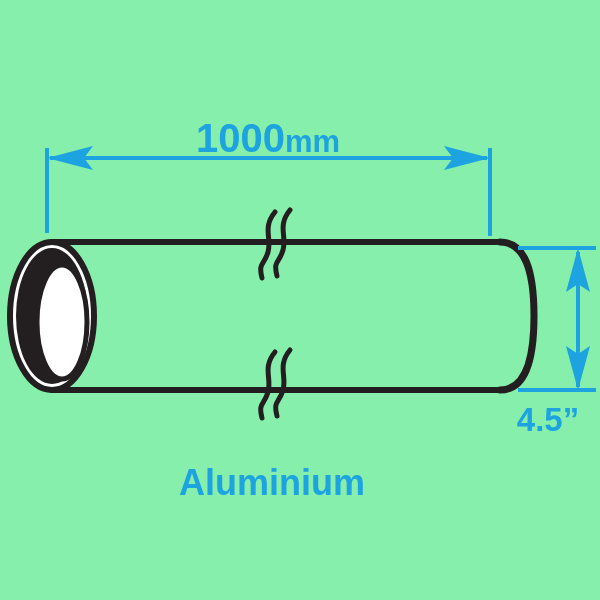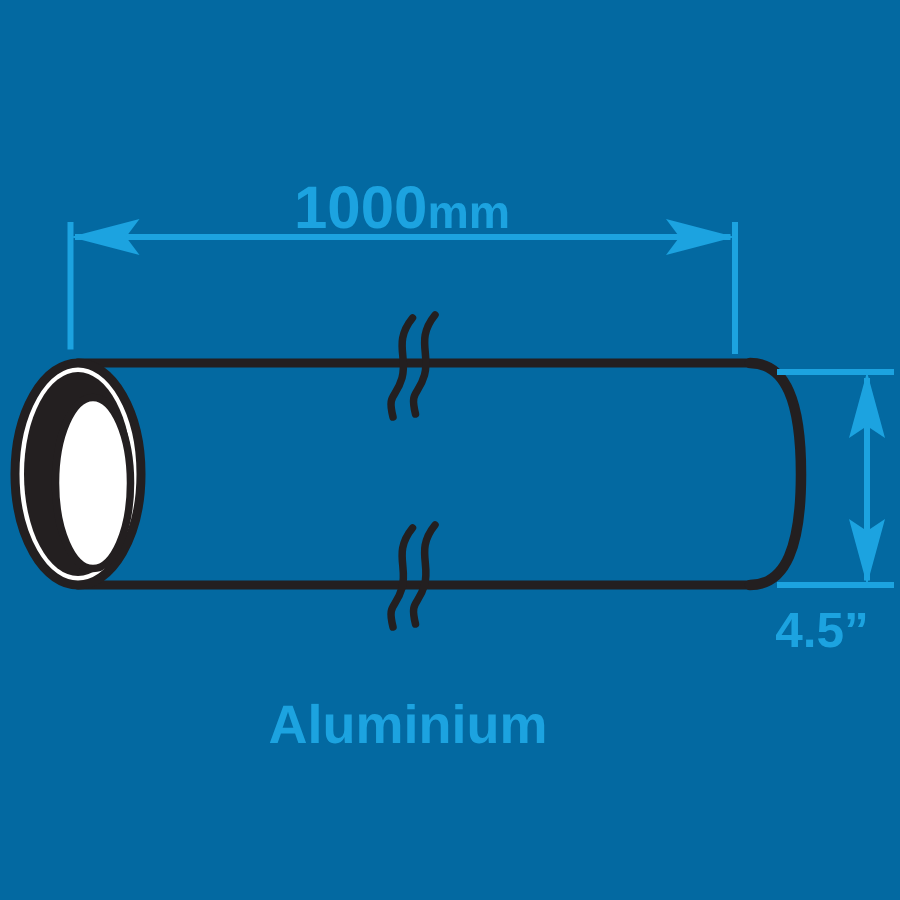--- a/index.html
+++ b/index.html
@@ -11,21 +11,21 @@
   body {
     width: 600px;
     height: 600px;
     overflow: hidden;
     font-family: "Liberation Sans", sans-serif;
   }
   #diagram-root {
     position: relative;
     width: 600px;
     height: 600px;
-    background: #0369a1;
+    background: #86efac;
   }
   #diagram-svg {
     position: absolute;
     top: 0;
     left: 0;
     width: 600px;
     height: 600px;
     display: block;
   }
   .dim-text {

